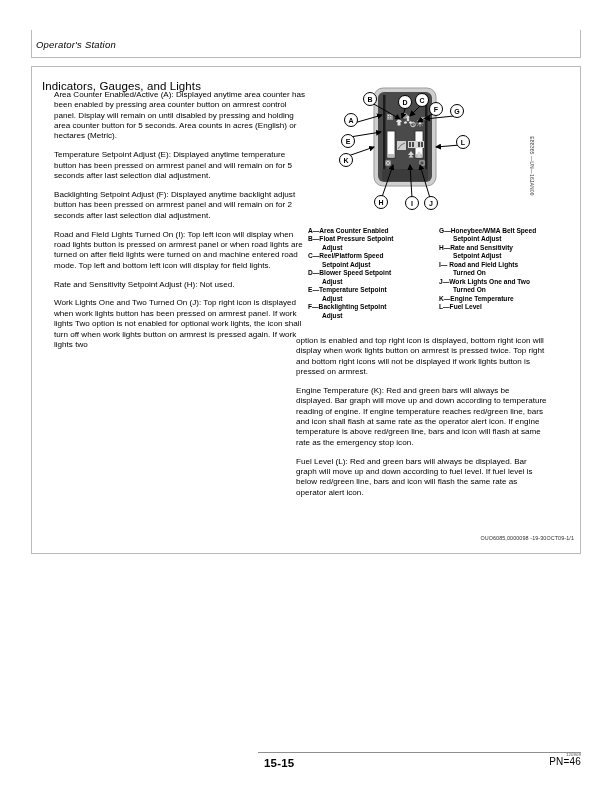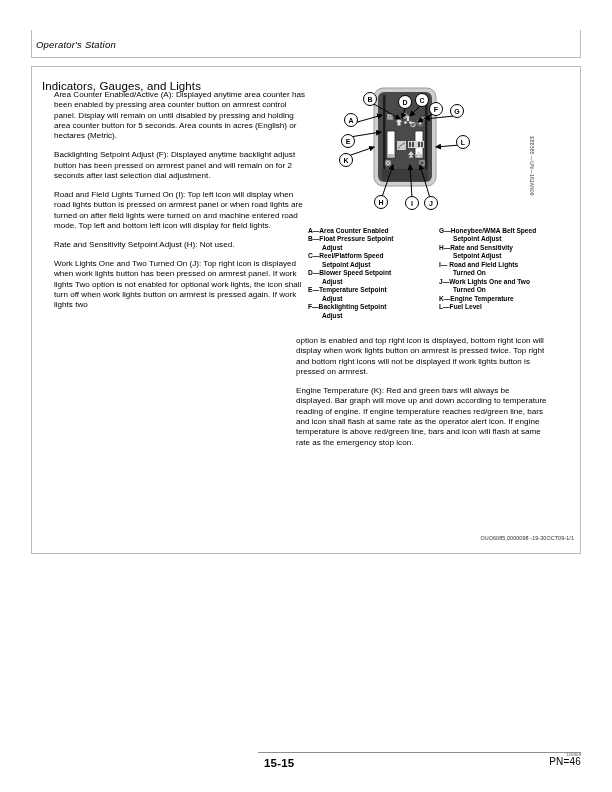--- a/index.html
+++ b/index.html
@@ -186,20 +186,21 @@
 <div class="page-header">
   <div class="hdr-text">Operator's Station</div>
 </div>
 
 <div class="content-frame"></div>
 
 <h1 class="section-title">Indicators, Gauges, and Lights</h1>
 
 <div class="col col-left">
   <p class="para">Area Counter Enabled/Active (A): Displayed anytime area counter has been enabled by pressing area counter button on armrest control panel. Display will remain on until disabled by pressing and holding area counter button for 5 seconds. Area counts in acres (English) or hectares (Metric).</p>
+  <p class="para">Temperature Setpoint Adjust (E): Displayed anytime temperature button has been pressed on armrest panel and will remain on for 5 seconds after last selection dial adjustment.</p>
   <p class="para">Backlighting Setpoint Adjust (F): Displayed anytime backlight adjust button has been pressed on armrest panel and will remain on for 2 seconds after last selection dial adjustment.</p>
   <p class="para">Road and Field Lights Turned On (I): Top left icon will display when road lights button is pressed on armrest panel or when road lights are turned on after field lights were turned on and machine entered road mode. Top left and bottom left icon will display for field lights.</p>
   <p class="para">Rate and Sensitivity Setpoint Adjust (H): Not used.</p>
   <p class="para">Work Lights One and Two Turned On (J): Top right icon is displayed when work lights button has been pressed on armrest panel. If work lights Two option is not enabled for optional work lights, the icon shall turn off when work lights button on armrest is pressed again.  If work lights two</p>
 </div>
 
 <div class="figure">
   <svg width="200" height="130" viewBox="0 0 200 130" xmlns="http://www.w3.org/2000/svg">
     <defs>
       <style>
@@ -399,20 +400,21 @@
 Turned On</span>
       <span class="legend-item">K—Engine Temperature</span>
       <span class="legend-item">L—Fuel Level</span>
     </div>
   </div>
 </div>
 
 <div class="col col-right">
   <p class="para">option is enabled and top right icon is displayed, bottom right icon will display when work lights button on armrest is pressed twice. Top right and bottom right icons will not be displayed if work lights button is pressed on armrest.</p>
   <p class="para">Engine Temperature (K): Red and green bars will always be displayed. Bar graph will move up and down according to temperature reading of engine. If engine temperature reaches red/green line, bars and icon shall flash at same rate as the operator alert icon. If engine temperature is above red/green line, bars and icon will flash at same rate as the emergency stop icon.</p>
+  <p class="para">Fuel Level (L): Red and green bars will always be displayed. Bar graph will move up and down according to fuel level. If fuel level is below red/green line, bars and icon will flash the same rate as operator alert icon.</p>
 </div>
 
 <div class="doc-id">OUO6085,0000098 -19-30OCT09-1/1</div>
 
 <div class="footer-rule"></div>
 <div class="folio">15-15</div>
 <div class="pn-stack">
   <div class="pn-date">120909</div>
   <div class="pn-num">PN=46</div>
 </div>

